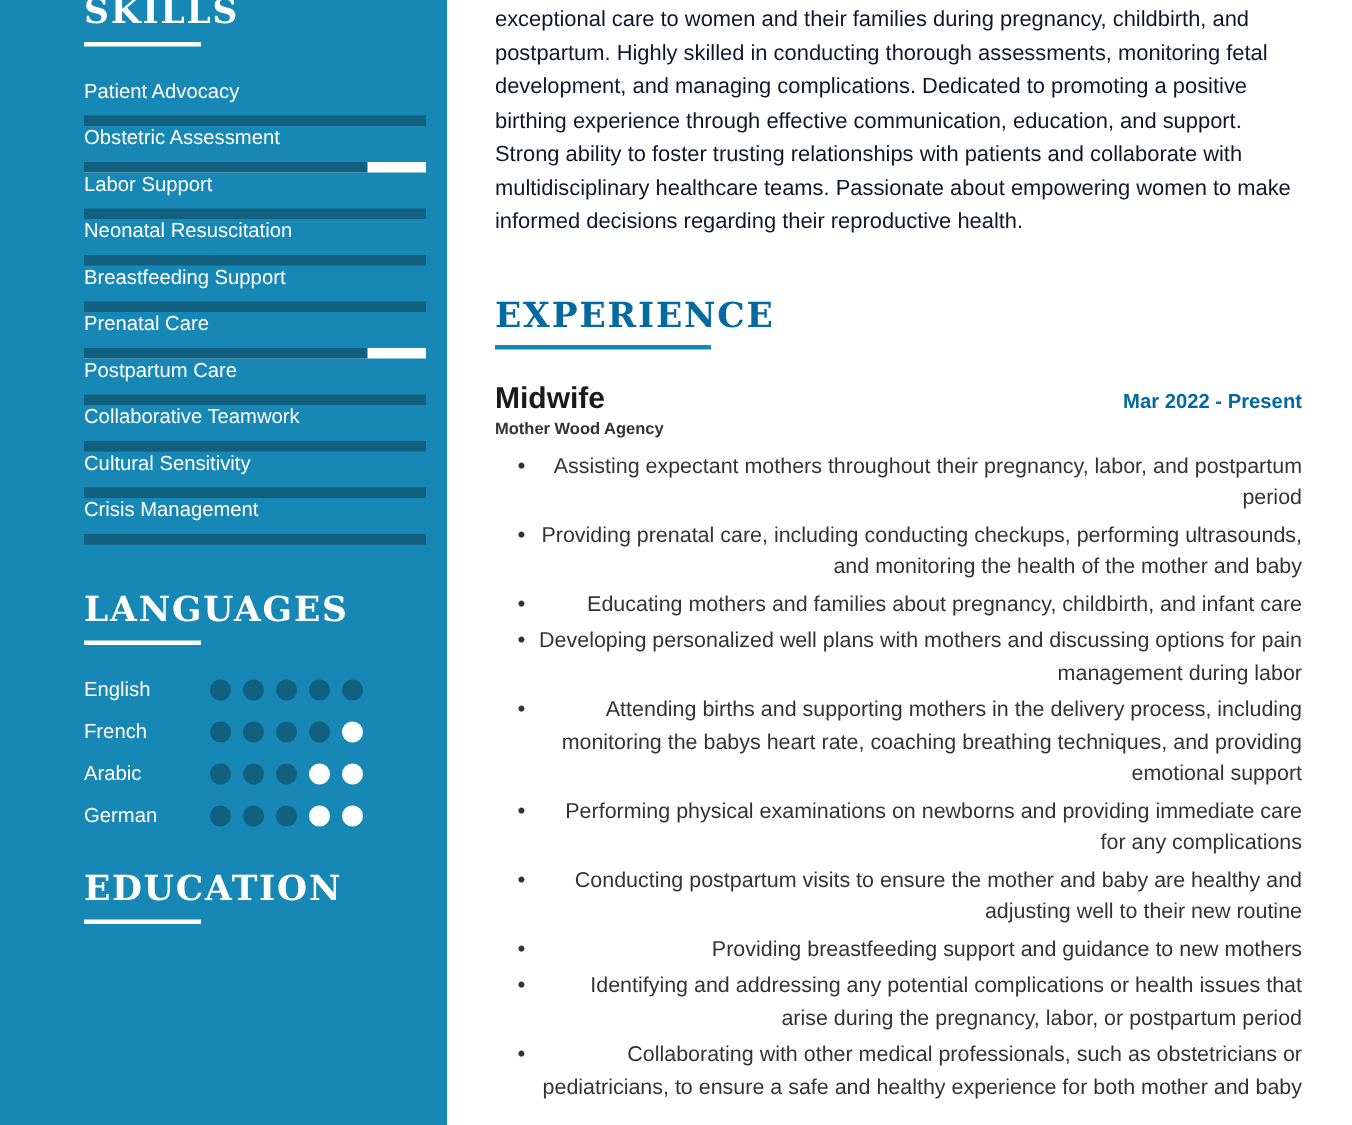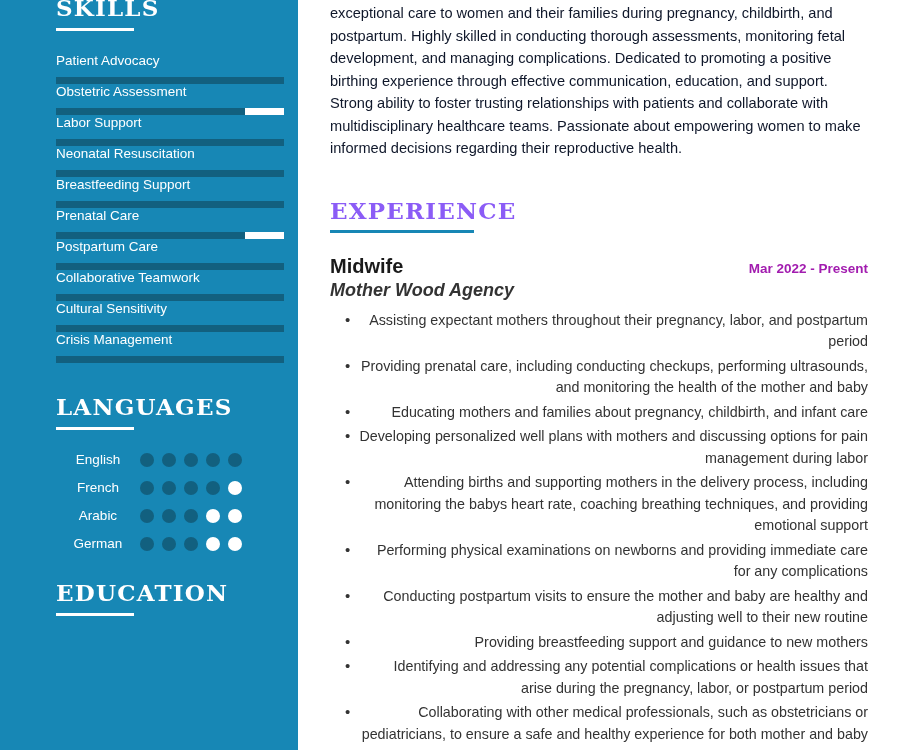--- a/index.html
+++ b/index.html
@@ -60,21 +60,20 @@
   }
   .bar-fill {
     height: 7px;
     background: #12607f;
   }
   .languages-block { margin-top: 30px; }
   .lang-row {
     display: flex;
     align-items: center;
     margin-bottom: 13px;
-    text-align: center;
   }
   .lang-name {
     font-size: 13.5px;
     width: 126px;
     color: #ffffff;
   }
   .dots { display: flex; gap: 8px; }
   .dot {
     width: 14px;
     height: 14px;
@@ -97,21 +96,21 @@
     color: #0f172a;
     margin: 0;
     padding-top: 2px;
   }
   .summary p { margin: 0; }
   .main-heading {
     font-family: "DejaVu Serif", serif;
     font-weight: bold;
     font-size: 23px;
     letter-spacing: 1.2px;
-    color: #8b5cf6;
+    color: #0369a1;
     margin: 0;
     line-height: 28px;
   }
   .main-heading-rule {
     width: 144px;
     height: 3px;
     background: #1787b5;
     margin-top: 5px;
   }
   .experience-block { margin-top: 37px; }
@@ -124,29 +123,28 @@
   .job-title {
     font-family: Liberation Sans, sans-serif;
     font-weight: bold;
     font-size: 20px;
     color: #1a1a1a;
     line-height: 20px;
   }
   .job-dates {
     font-size: 13.5px;
     font-weight: bold;
-    color: #a21caf;
+    color: #0369a1;
     white-space: nowrap;
   }
   .job-company {
-    font-size: 18px;
+    font-size: 11px;
     font-weight: bold;
     color: #333333;
     margin-top: 4px;
-    font-style: italic;
   }
   ul.bullets {
     margin: 9px 0 0 0;
     padding-left: 19px;
     list-style: none;
   }
   ul.bullets li {
     position: relative;
     font-size: 14.3px;
     line-height: 21.5px;

